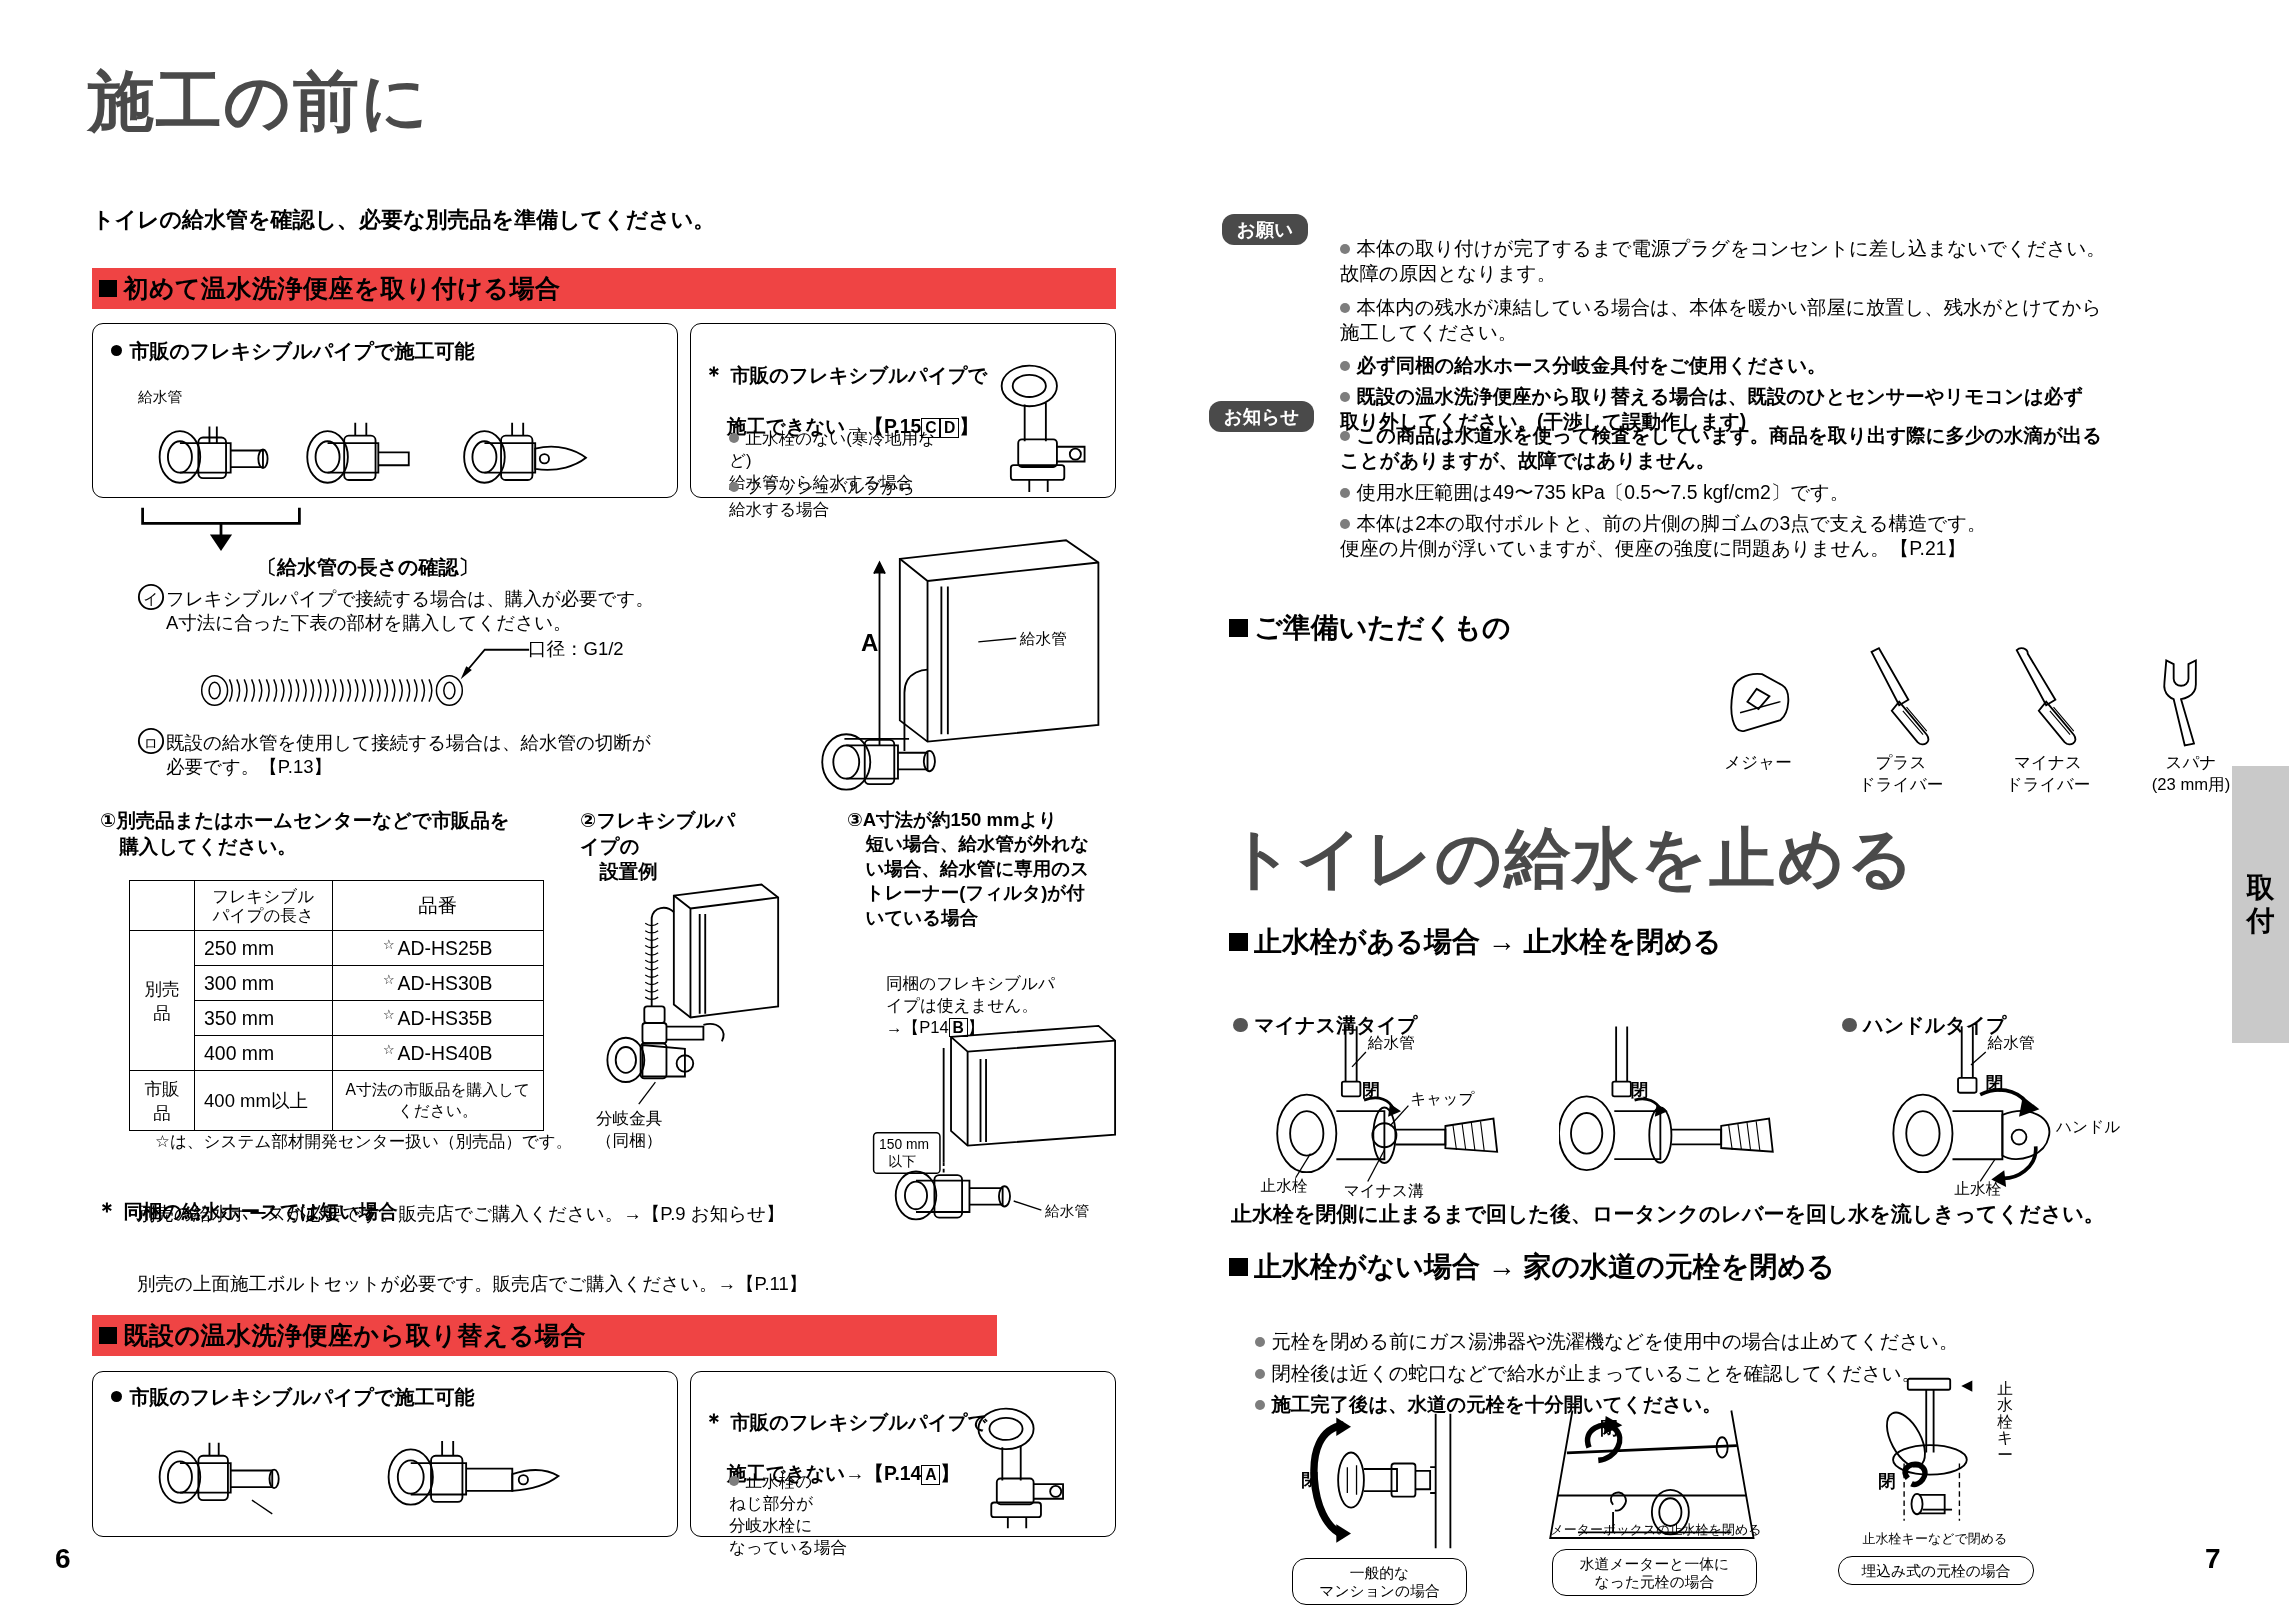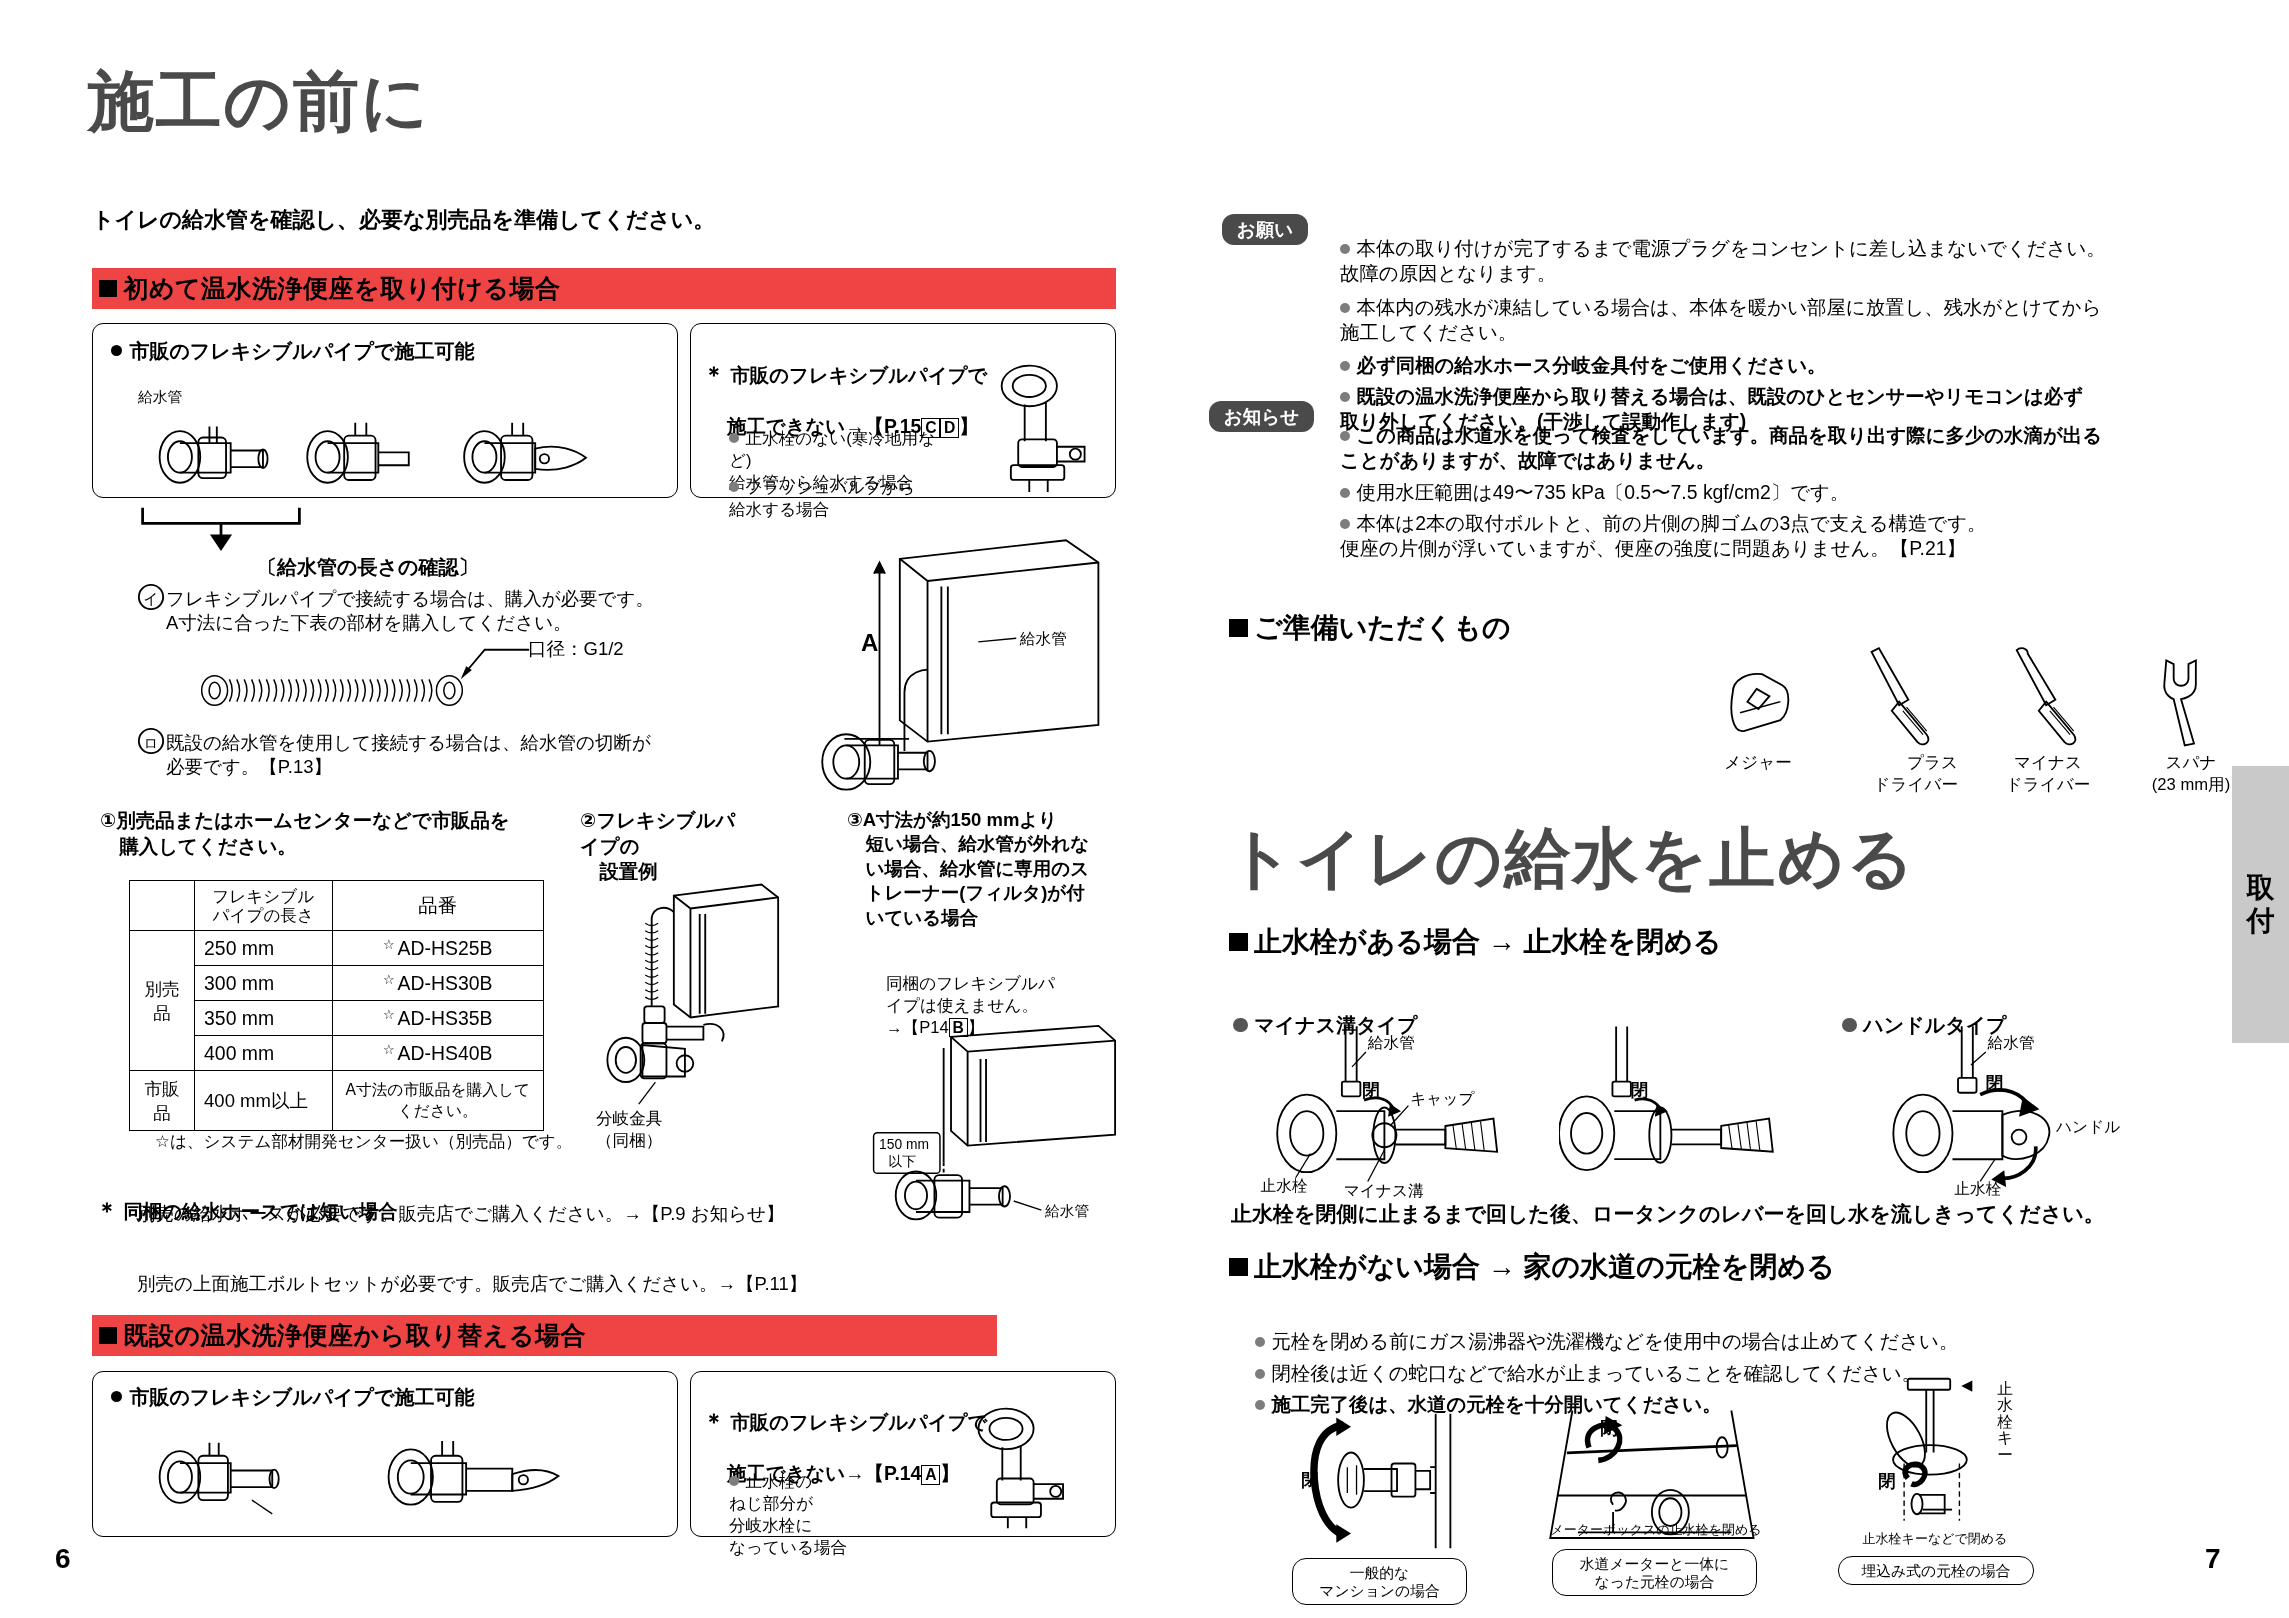--- a/index.html
+++ b/index.html
@@ -432,21 +432,21 @@
   </svg>
   <div class="lbl" style="left:565px; top:752px; width:98px; text-align:center; white-space:pre-line; font-size:16.6px;">メジャー</div>
 
   <svg class="ill" style="left:711px; top:646px;" width="92" height="102" viewBox="0 0 100 110">
     <g fill="none" stroke="#000" stroke-width="2">
       <path d="M18 6 L26 2 L58 58 L48 64 Z"></path>
       <path d="M48 60 L78 96 C84 104 74 110 68 104 L40 70 Z"></path>
       <path d="M52 70 L74 96 M56 66 L78 92" stroke-width="1.2"></path>
     </g>
   </svg>
-  <div class="lbl" style="left:700px; top:752px; width:114px; text-align:right; white-space:pre-line; font-size:16.6px; line-height:1.3;">プラス
+  <div class="lbl" style="left:700px; top:752px; width:114px; text-align:center; white-space:pre-line; font-size:16.6px; line-height:1.3;">プラス
 ドライバー</div>
 
   <svg class="ill" style="left:858px; top:646px;" width="92" height="102" viewBox="0 0 100 110">
     <g fill="none" stroke="#000" stroke-width="2">
       <path d="M16 4 C20 0 28 2 28 8 L58 58 L48 64 Z"></path>
       <path d="M48 60 L78 96 C84 104 74 110 68 104 L40 70 Z"></path>
       <path d="M52 70 L74 96 M56 66 L78 92" stroke-width="1.2"></path>
     </g>
   </svg>
   <div class="lbl" style="left:847px; top:752px; width:114px; text-align:center; white-space:pre-line; font-size:16.6px; line-height:1.3;">マイナス

